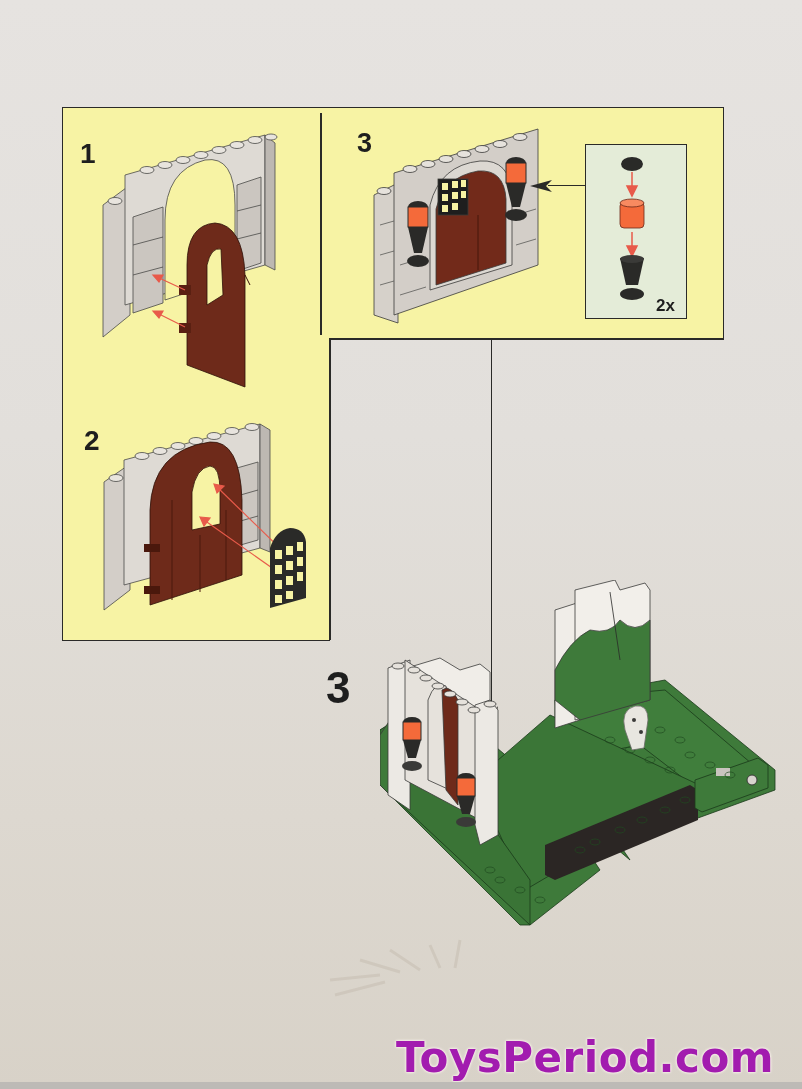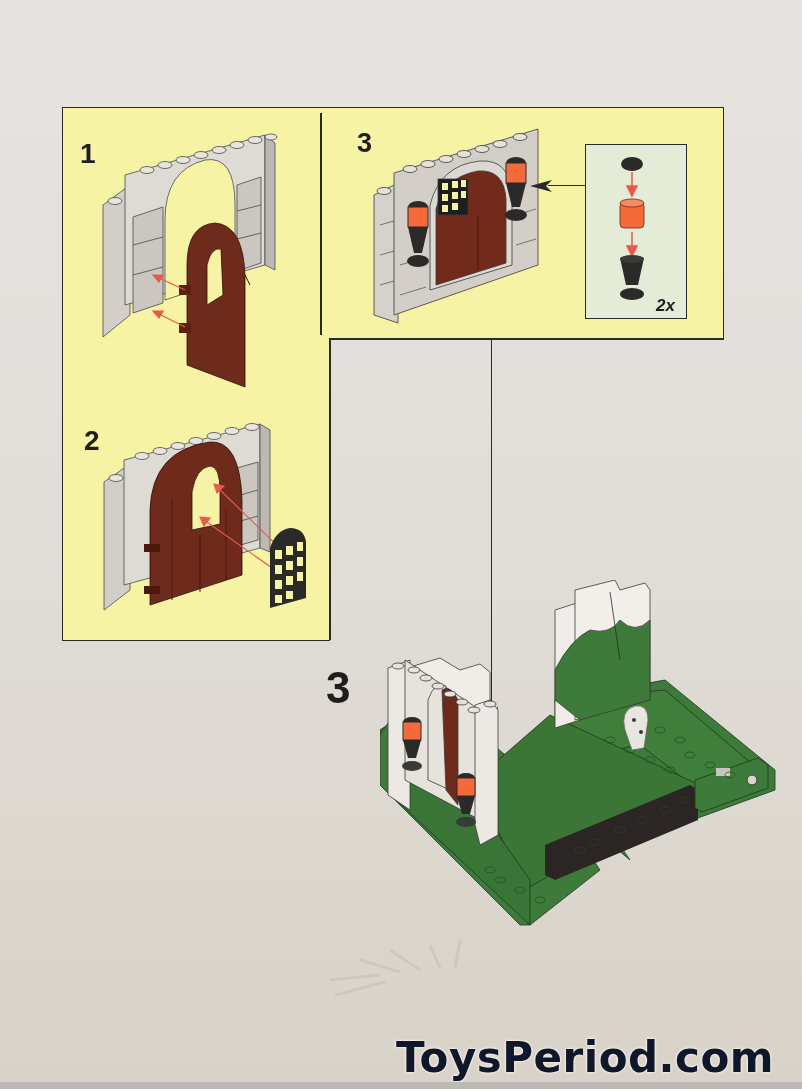--- a/index.html
+++ b/index.html
@@ -6,21 +6,21 @@
   body {
     width:802px; height:1089px; position:relative; overflow:hidden;
     background: linear-gradient(180deg, #e6e3e0 0%, #e2dfdb 40%, #ddd8d0 75%, #d8d2c8 100%);
     font-family: "Liberation Sans", sans-serif;
   }
   .abs { position:absolute; }
   .yellow { background:#f7f3a4; }
   .step-num { position:absolute; font-family:"Liberation Sans", sans-serif; font-weight:bold; color:#1e1e1e; }
   .watermark {
     position:absolute; left:396px; top:1033px; font-family:"DejaVu Sans", sans-serif;
-    font-weight:bold; font-size:42px; color:#0f172a; letter-spacing:0.5px;
+    font-weight:bold; font-size:42px; color:#a21caf; letter-spacing:0.5px;
     text-shadow: 0 0 3px #f6ece6, 0 0 3px #f6ece6, 0 0 2px #fff;
   }
   .bottom-strip { position:absolute; left:0; top:1082px; width:802px; height:7px; background:#bdbab6; }
 </style>
 </head>
 <body>
 
 <div class="abs yellow" style="left:62px;top:107px;width:662px;height:233px;border:1.5px solid #2a2a28;border-bottom:none;box-sizing:border-box;"></div>
 <div class="abs yellow" style="left:62px;top:338px;width:268px;height:303px;border:1.5px solid #2a2a28;border-top:none;box-sizing:border-box;"></div>
 
@@ -191,21 +191,21 @@
   <g>
     <rect x="15" y="52" width="24" height="26" rx="4" fill="#f46a3a" stroke="#6a2a1a" stroke-width="0.8"></rect>
     <ellipse cx="27" cy="53" rx="12" ry="4" fill="#f88a60" stroke="#6a2a1a" stroke-width="0.8"></ellipse>
   </g>
   <g>
     <path d="M15,108 L39,108 L33,135 L21,135 Z" fill="#2a2a28"></path>
     <ellipse cx="27" cy="109" rx="12" ry="4" fill="#3a3a38"></ellipse>
     <ellipse cx="27" cy="144" rx="12" ry="6" fill="#2a2a28"></ellipse>
   </g>
 </svg>
-<div class="step-num" style="left:656px;top:296px;font-size:17px;font-style:italic;">2x</div>
+<div class="step-num" style="left:656px;top:296px;font-size:17px;">2x</div>
 
 <div class="abs" style="left:491px;top:340px;width:1.2px;height:386px;background:#2a2a28;"></div>
 <svg class="abs" style="left:485px;top:706px;" width="14" height="30" viewBox="0 0 14 30">
     <polygon points="7,30 1,0 7,8 13,0" fill="#2a2a28"></polygon>
   </svg>
 
 <div class="step-num" style="left:326px;top:663px;font-size:44px;">3</div>
 
 <svg class="abs" style="left:380px;top:580px;" width="400" height="360" viewBox="0 0 400 360">
 

